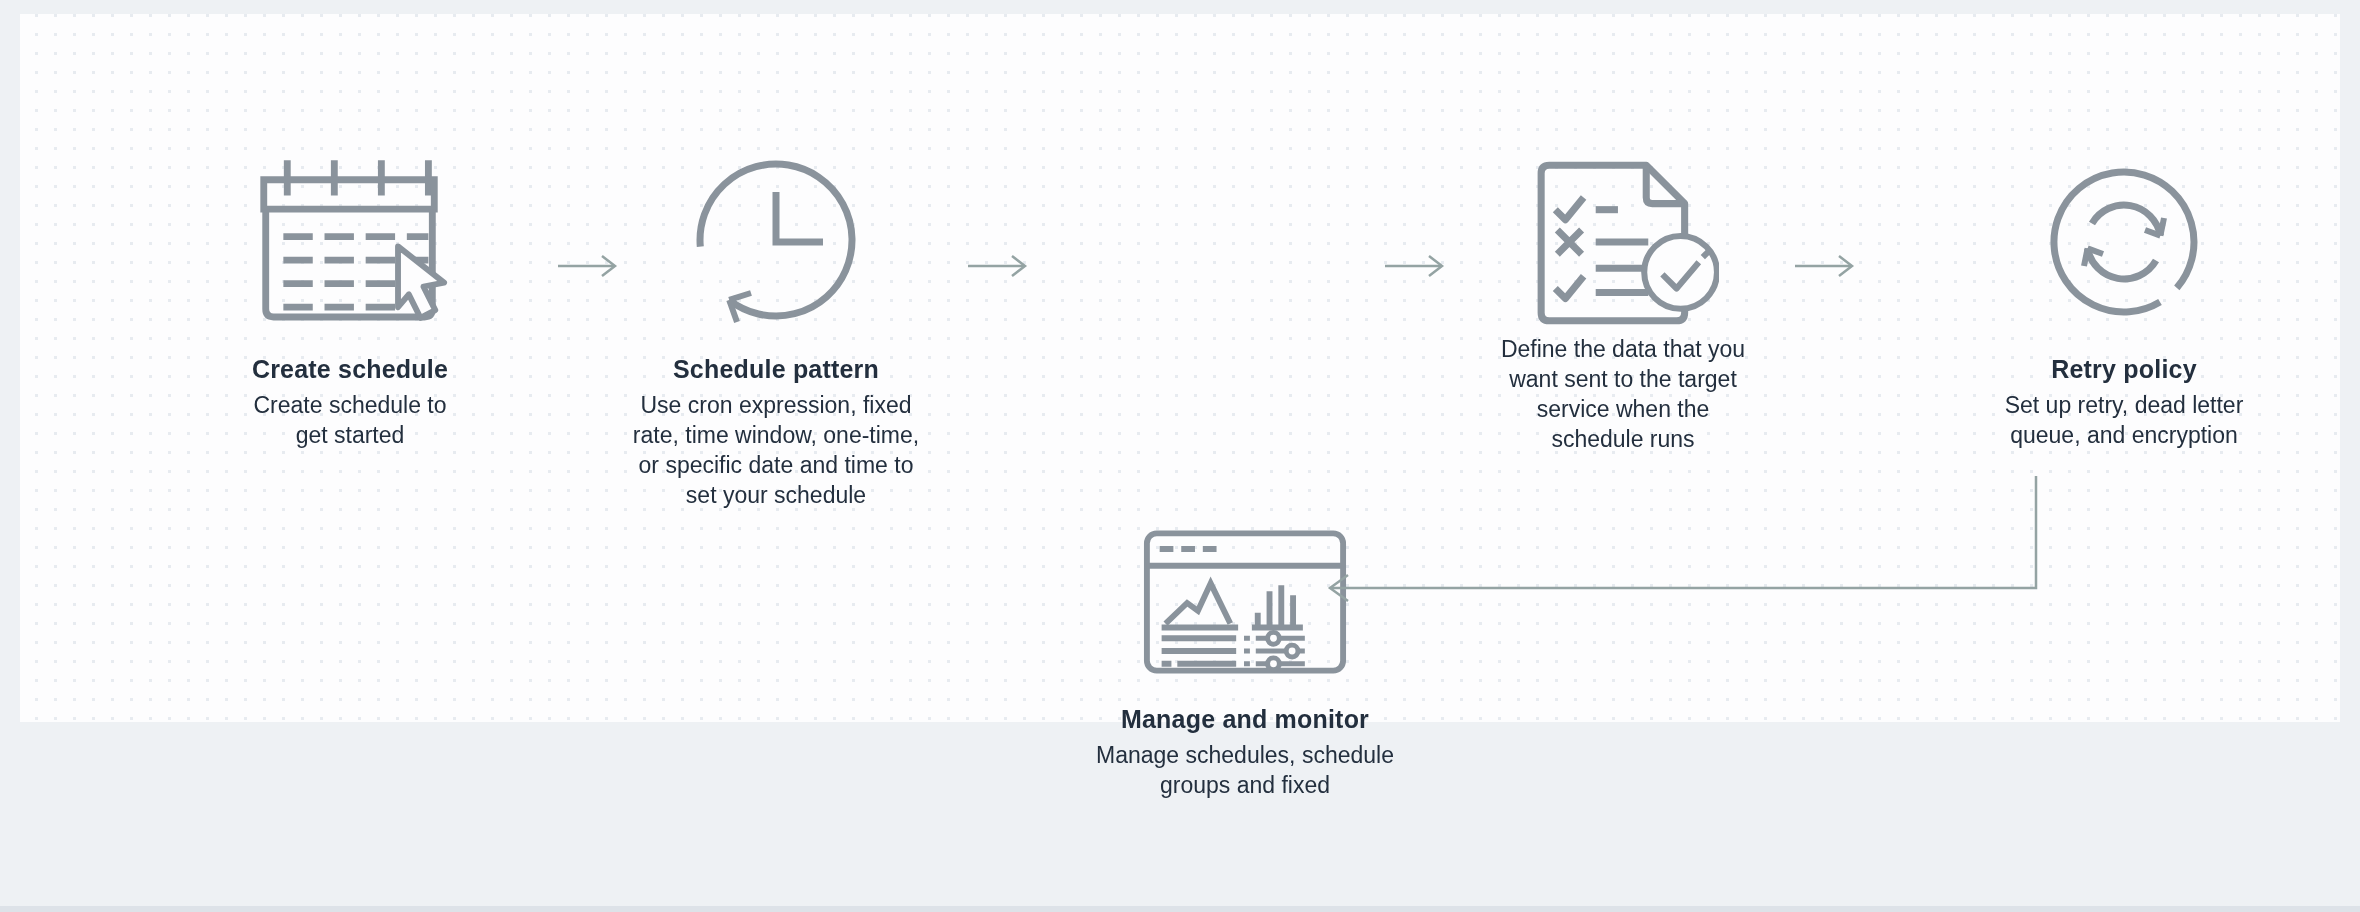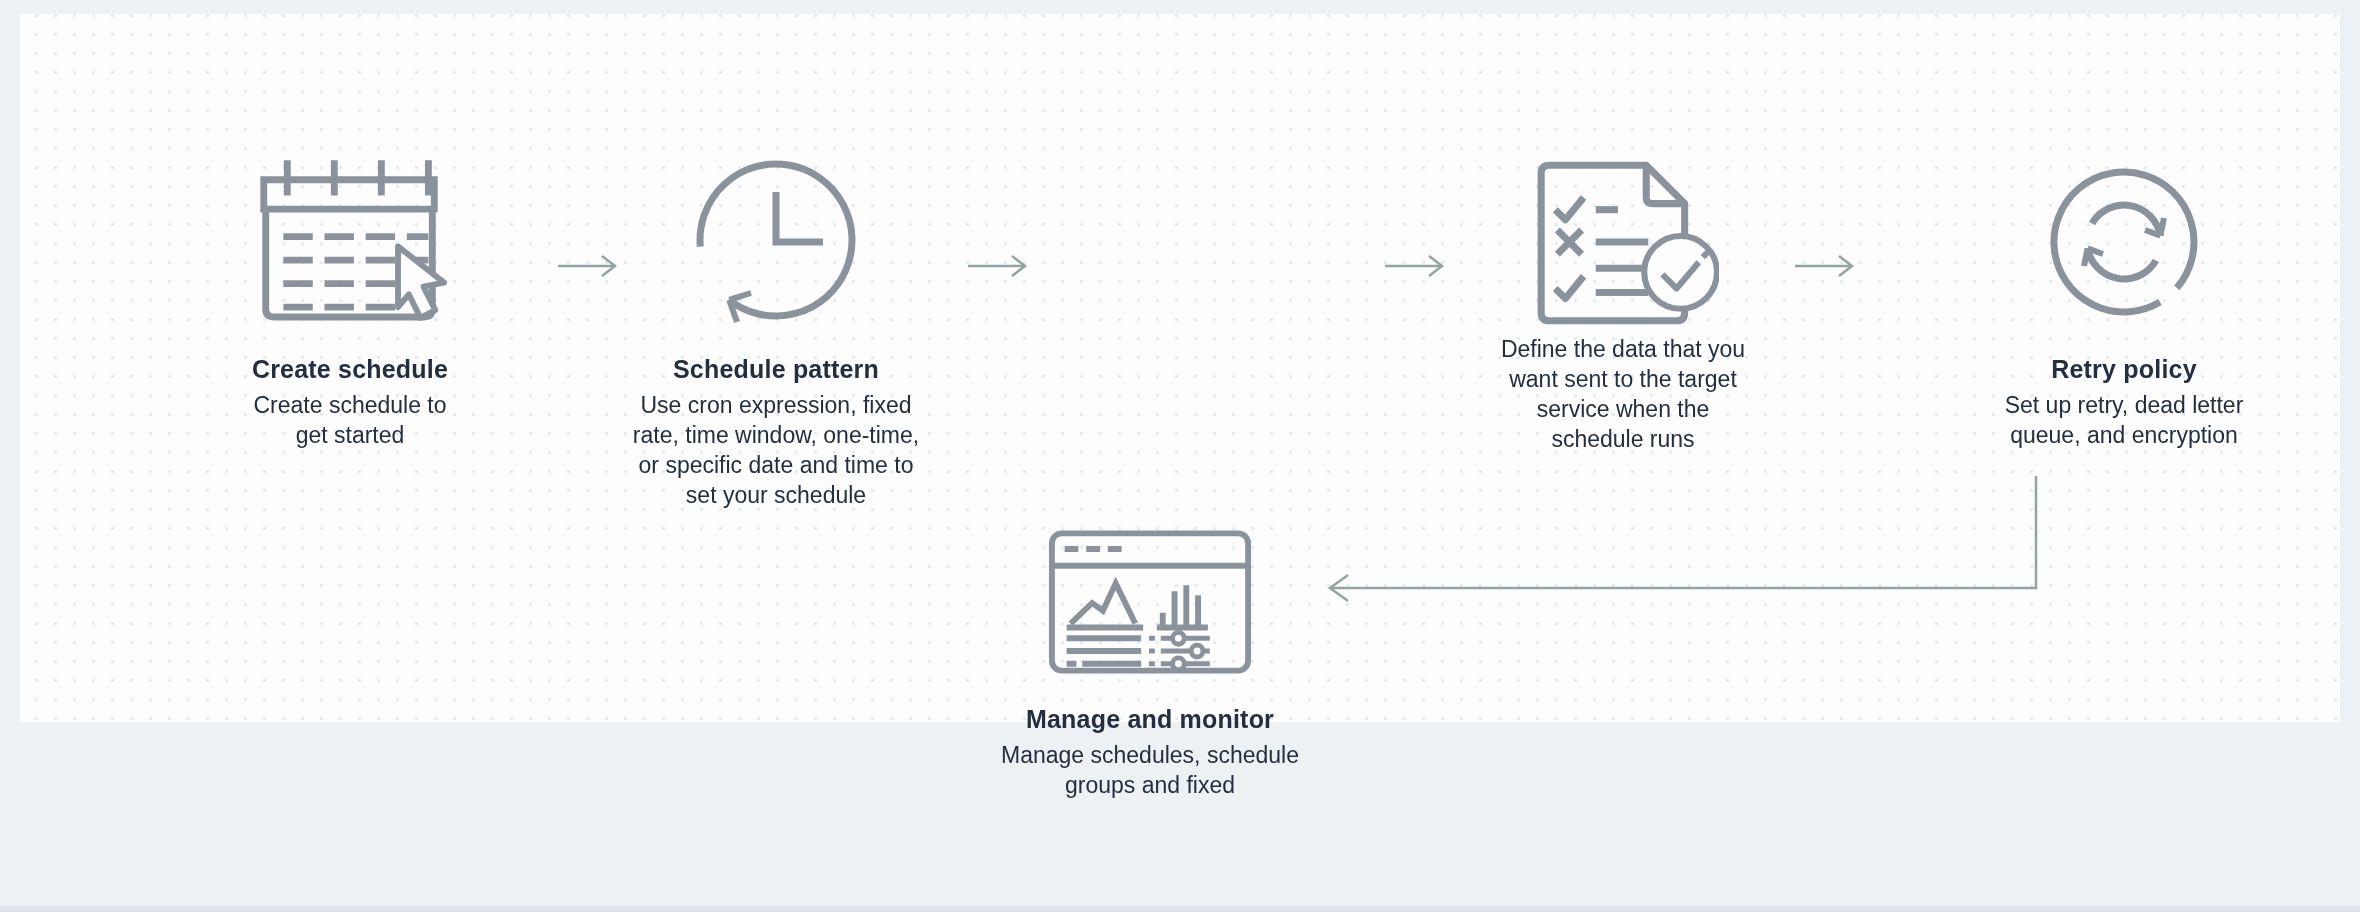--- a/index.html
+++ b/index.html
@@ -110,21 +110,21 @@
           <path d="M121.4 78.6 L106 73 M121.4 78.6 L125 61" stroke-width="6"></path>
           <path d="M117 103.5 A37 37 0 0 1 48.6 91.4"></path>
           <path d="M48.6 91.4 L64 97 M48.6 91.4 L45 109" stroke-width="6"></path>
         </svg>
       </div>
       <div class="step-title">Retry policy</div>
       <div class="step-desc">Set up retry, dead letter
 queue, and encryption</div>
     </div>
 
-    <div class="step row2" style="left:950px;top:510px;">
+    <div class="step row2" style="left:1045px;top:510px;">
       <div class="icon-wrap">
         <svg width="206" height="148" viewBox="0 0 210 150" fill="none" stroke="currentColor" stroke-width="6">
           <rect x="5" y="5" width="200" height="140" rx="10"></rect>
           <path d="M5 38 H205"></path>
           <path d="M18 21 H32 M40 21 H54 M62 21 H76"></path>
           <path d="M24 97 L46 76 L57 84 L70 56 L90 97"></path>
           <path d="M20 101 H98"></path>
           <path d="M118 100 V86 M130 100 V64 M142 100 V58 M154 100 V68"></path>
           <path d="M112 101 H164"></path>
           <path d="M20 112 H96 M20 125 H96 M20 138 H30 M36 138 H96"></path>

